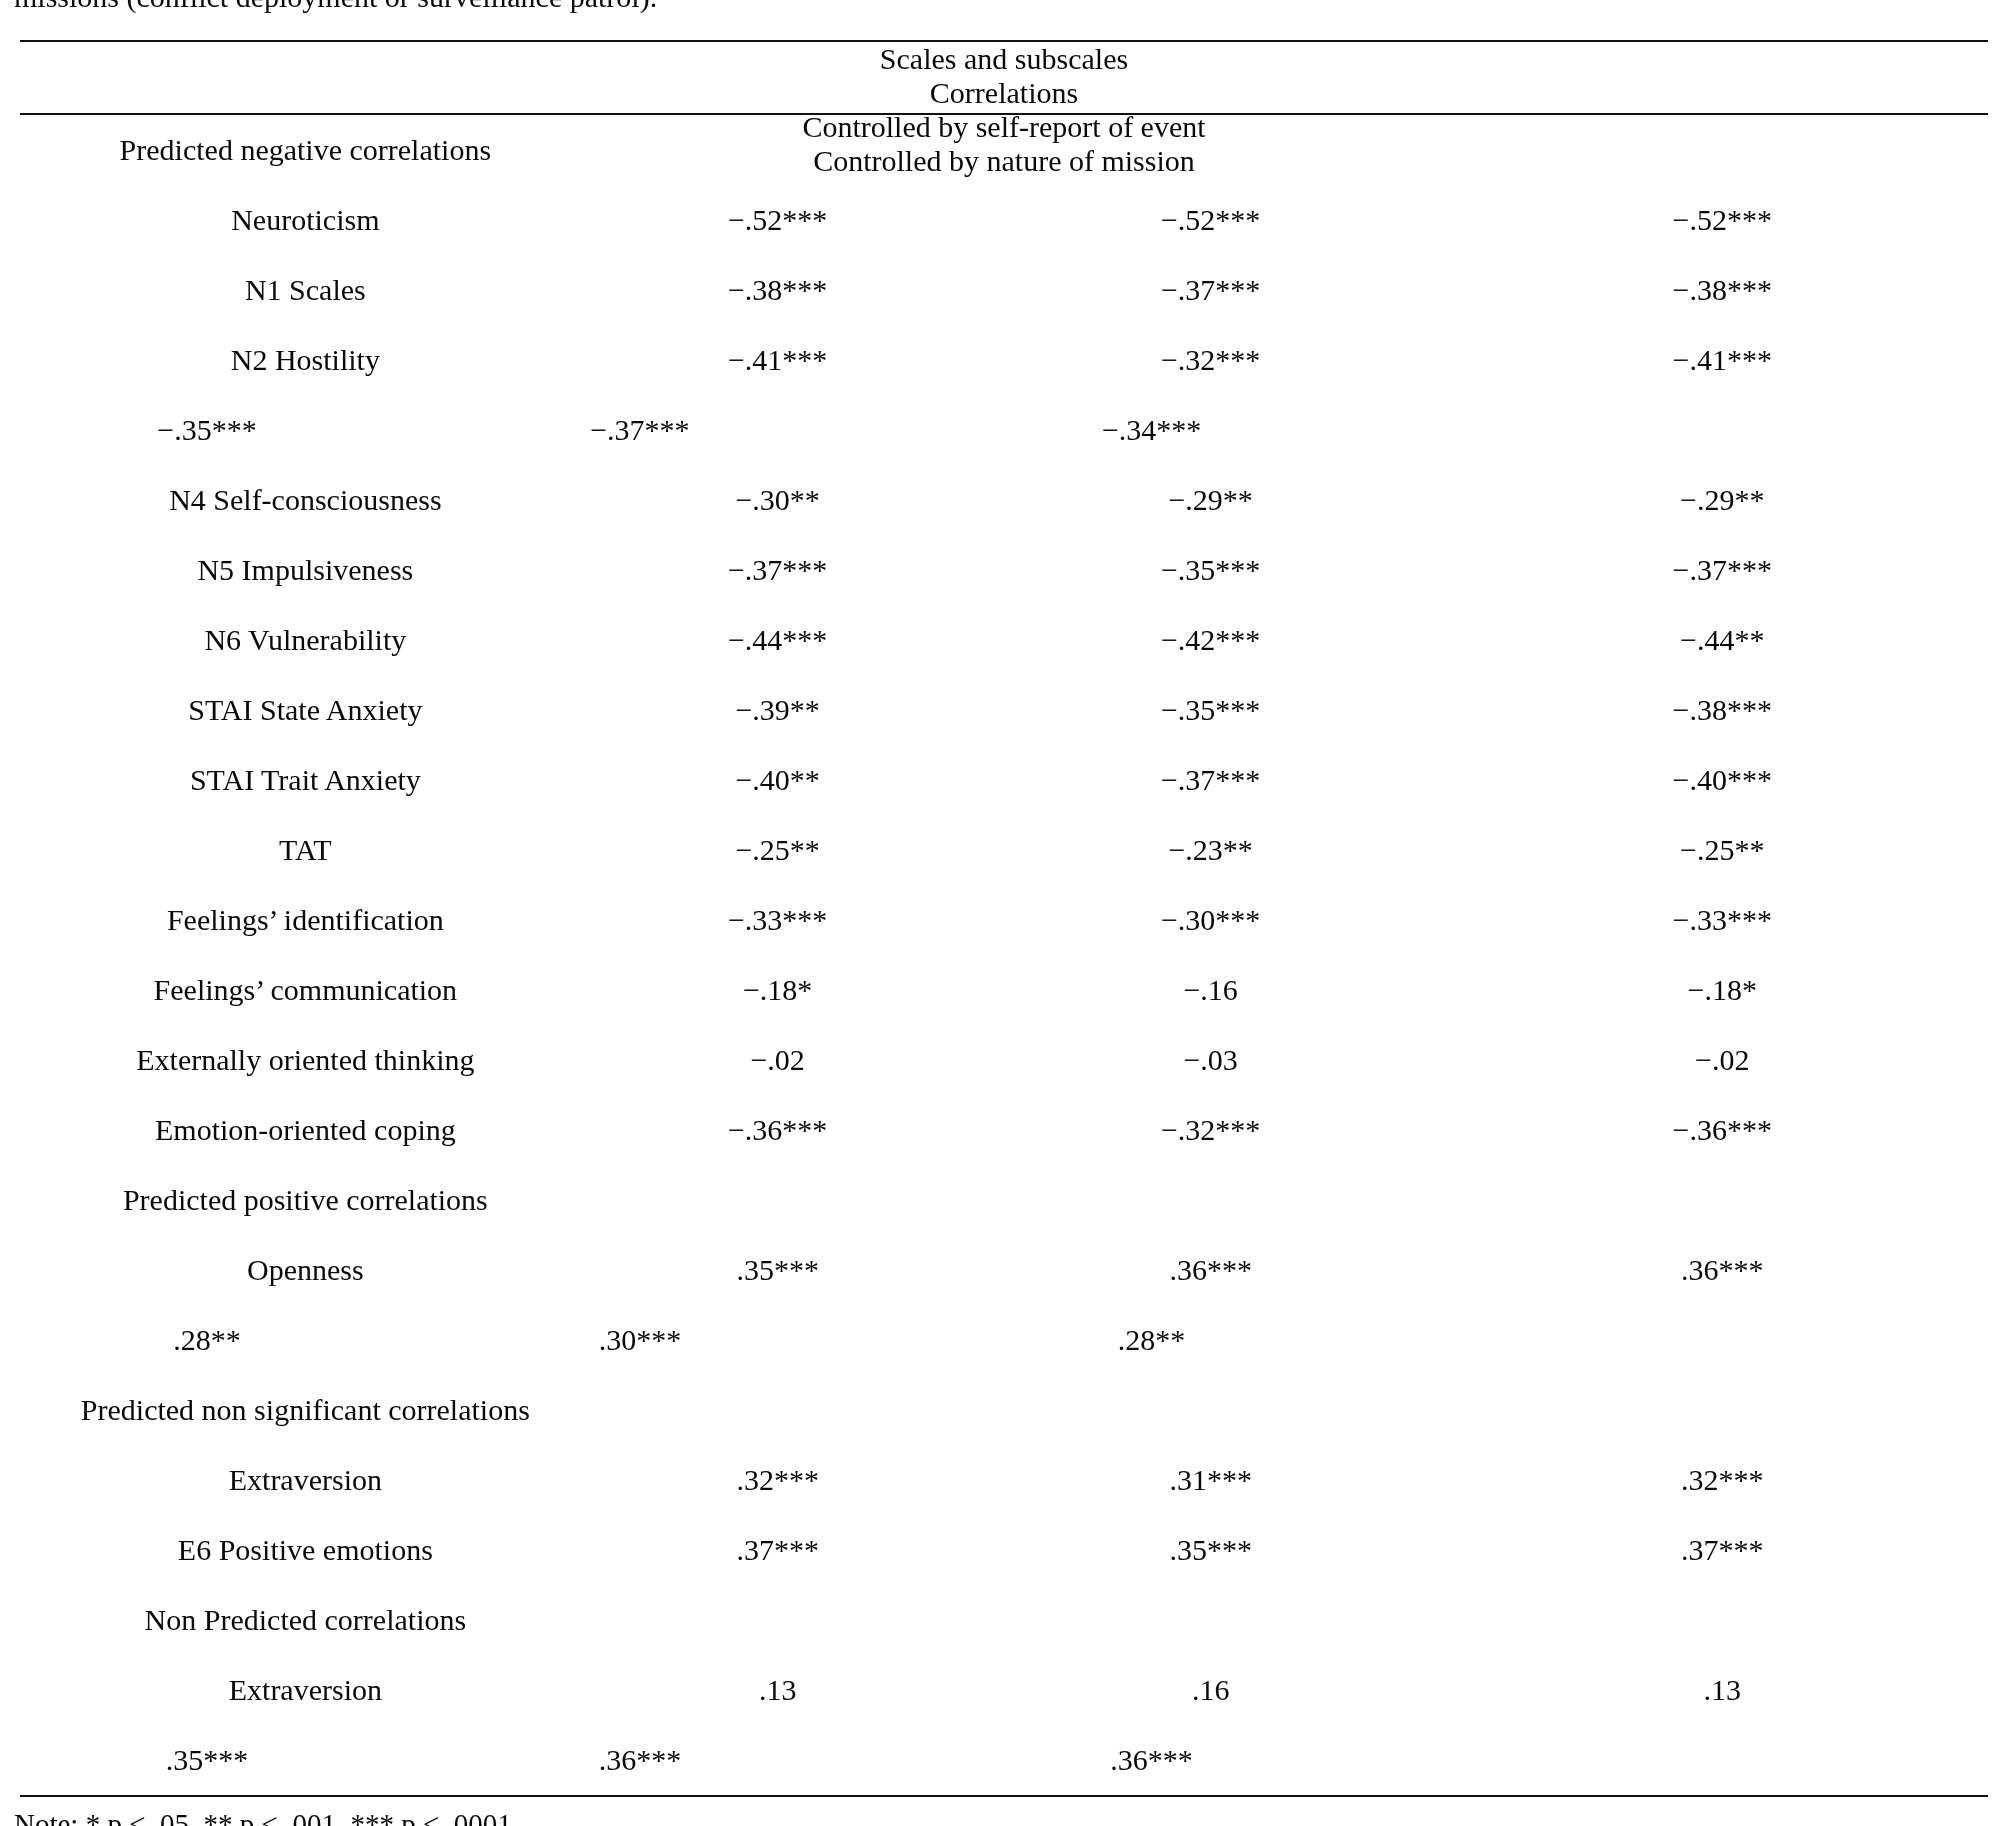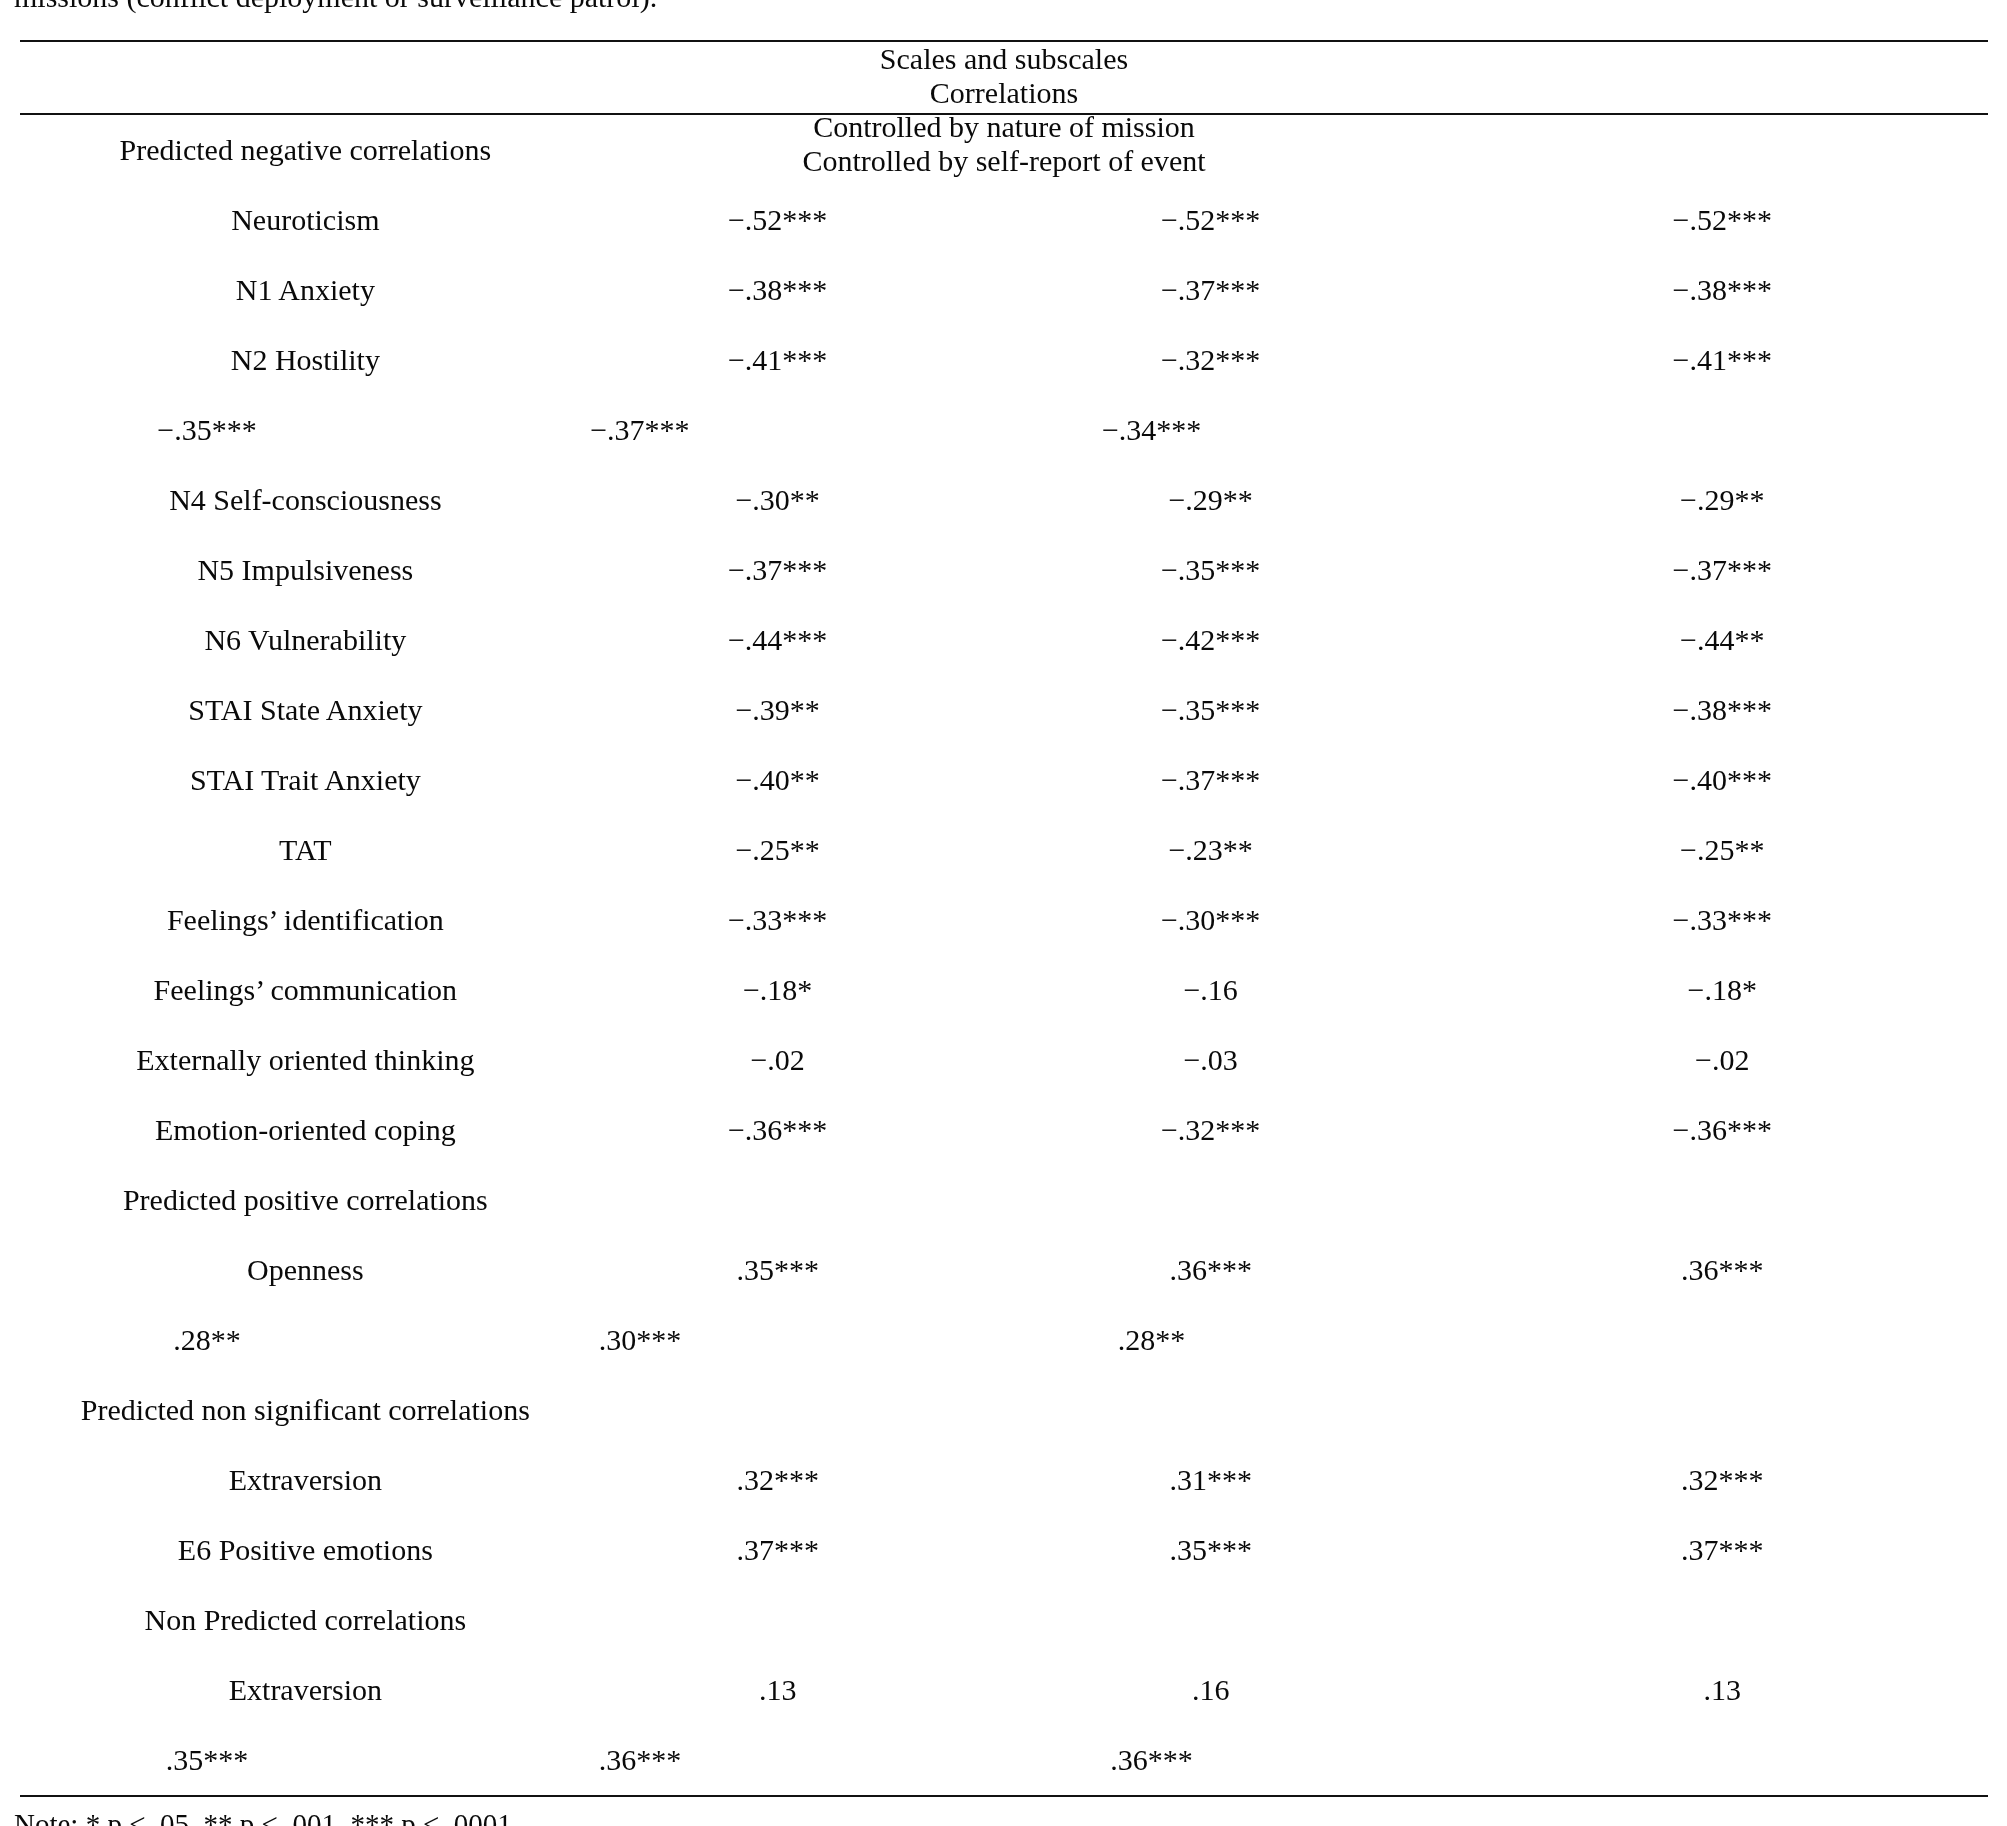--- a/index.html
+++ b/index.html
@@ -80,39 +80,39 @@
 
 <div class="top-fragment">
   <span>missions (conflict deployment or surveillance patrol).</span>
 </div>
 
 <div class="table-wrap">
   <div class="rule"></div>
   <div class="header-row" id="header-row">
       <div class="cell col0">Scales and subscales</div>
       <div class="cell col1">Correlations</div>
+      <div class="cell col3">Controlled by self-report of event</div>
       <div class="cell col2">Controlled by nature of mission</div>
-      <div class="cell col3">Controlled by self-report of event</div>
     </div>
   <div class="rule"></div>
   <div id="table-body">
       <div class="row">
         <div class="cell col0 section-label">Predicted negative correlations</div>
         <div class="cell col1"></div>
         <div class="cell col2"></div>
         <div class="cell col3"></div>
       </div>
       <div class="row">
         <div class="cell col0">Neuroticism</div>
         <div class="cell col1">−.52***</div>
         <div class="cell col2">−.52***</div>
         <div class="cell col3">−.52***</div>
       </div>
       <div class="row">
-        <div class="cell col0">N1 Anxiety</div>
+        <div class="cell col0">N1 Scales</div>
         <div class="cell col1">−.38***</div>
         <div class="cell col2">−.37***</div>
         <div class="cell col3">−.38***</div>
       </div>
       <div class="row">
         <div class="cell col0">N2 Hostility</div>
         <div class="cell col1">−.41***</div>
         <div class="cell col2">−.32***</div>
         <div class="cell col3">−.41***</div>
       </div>

